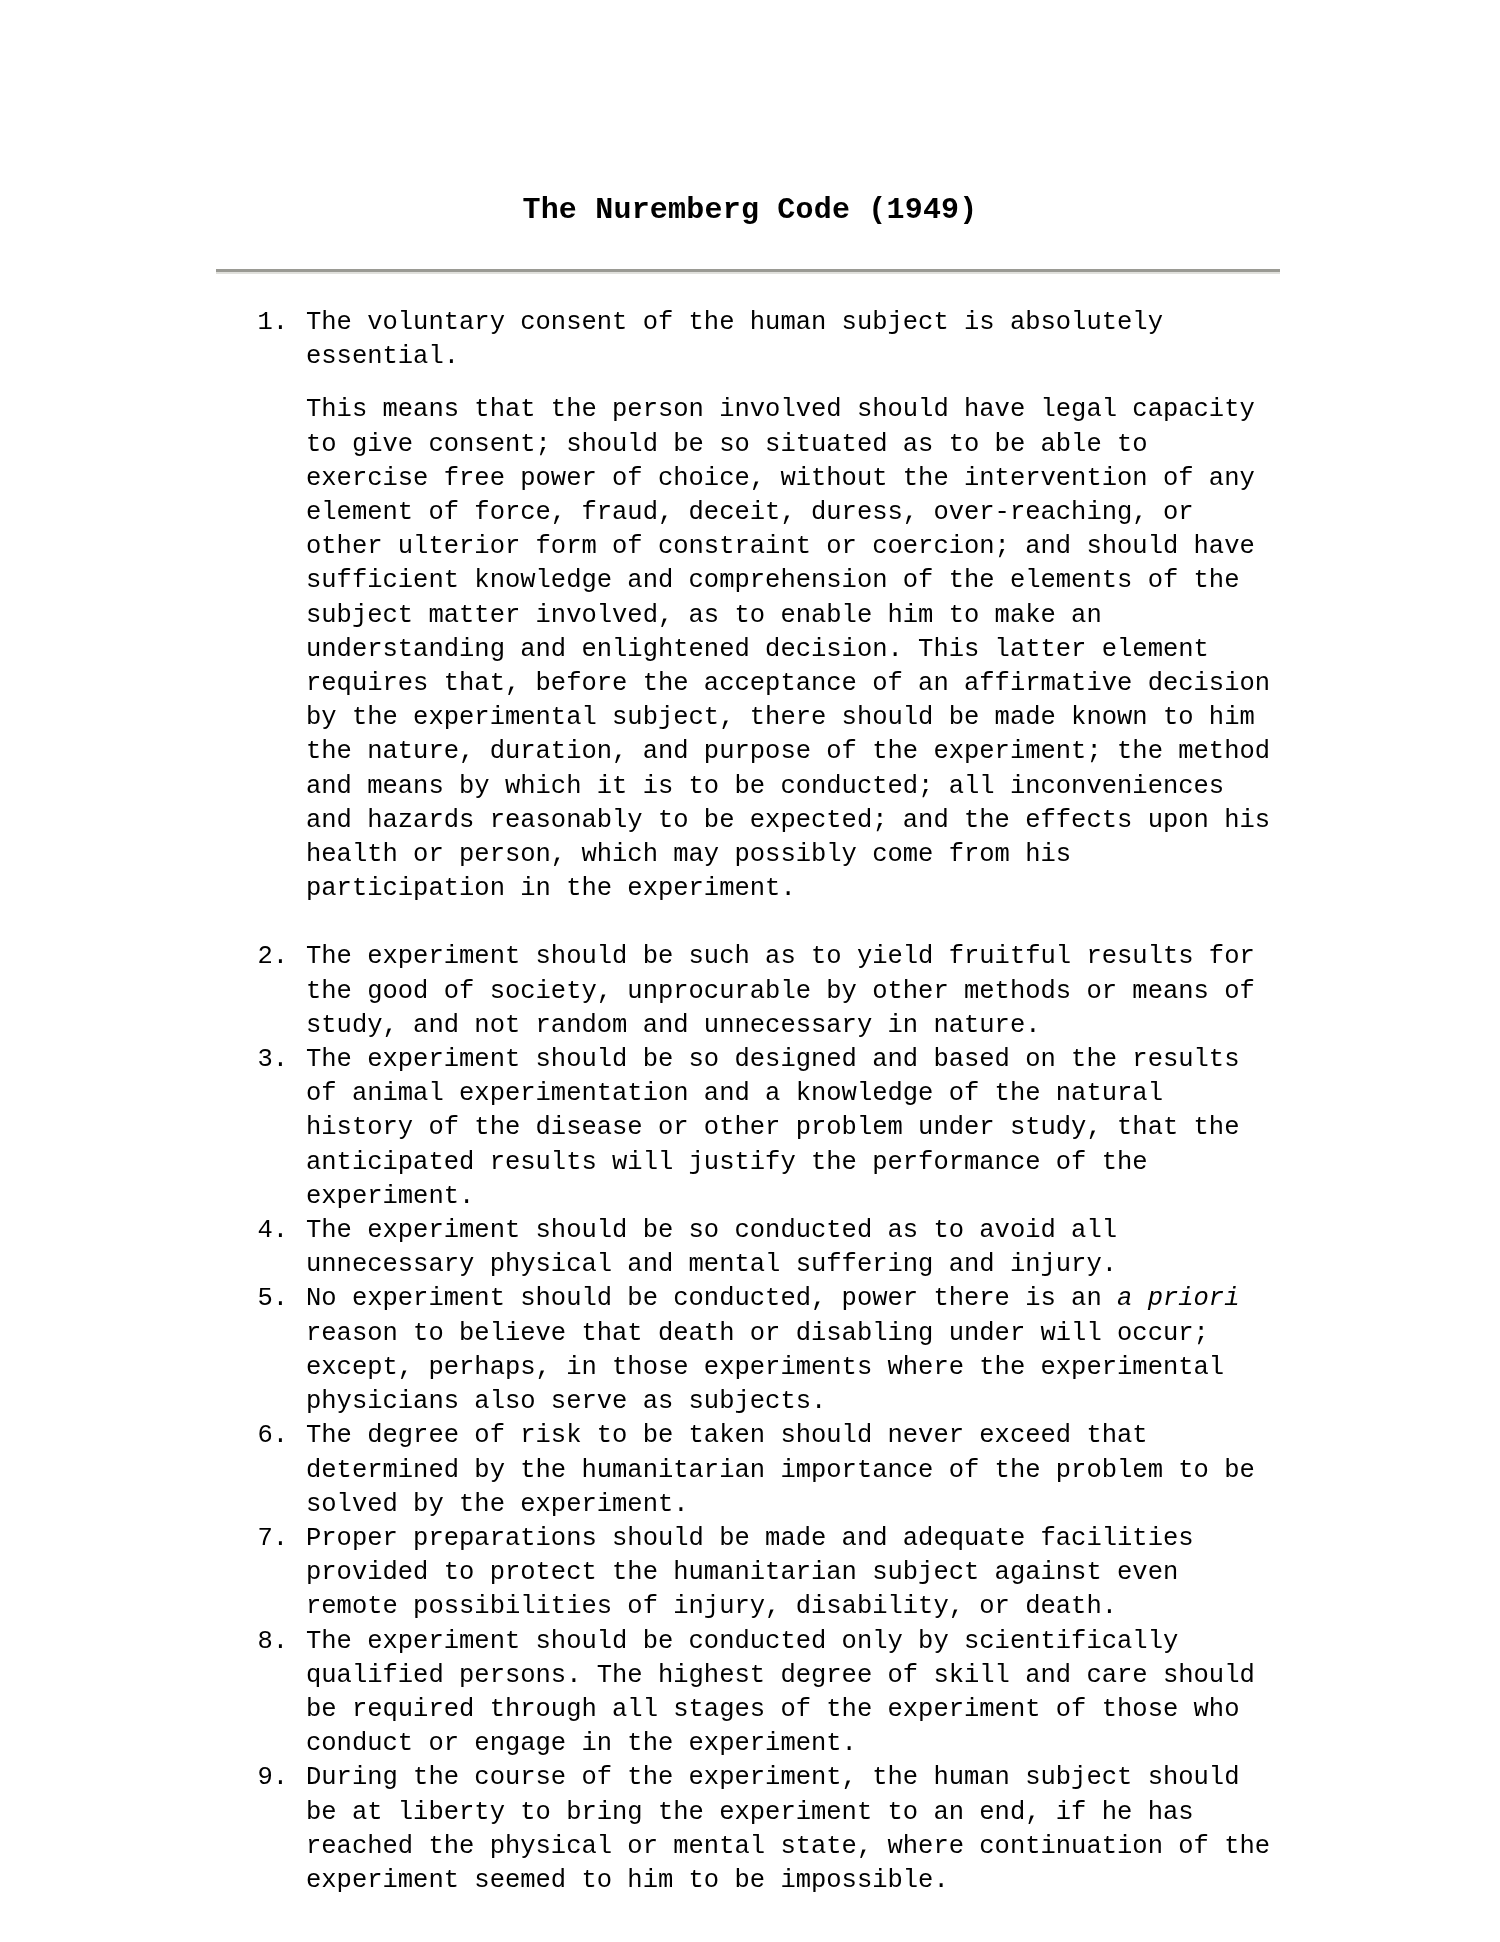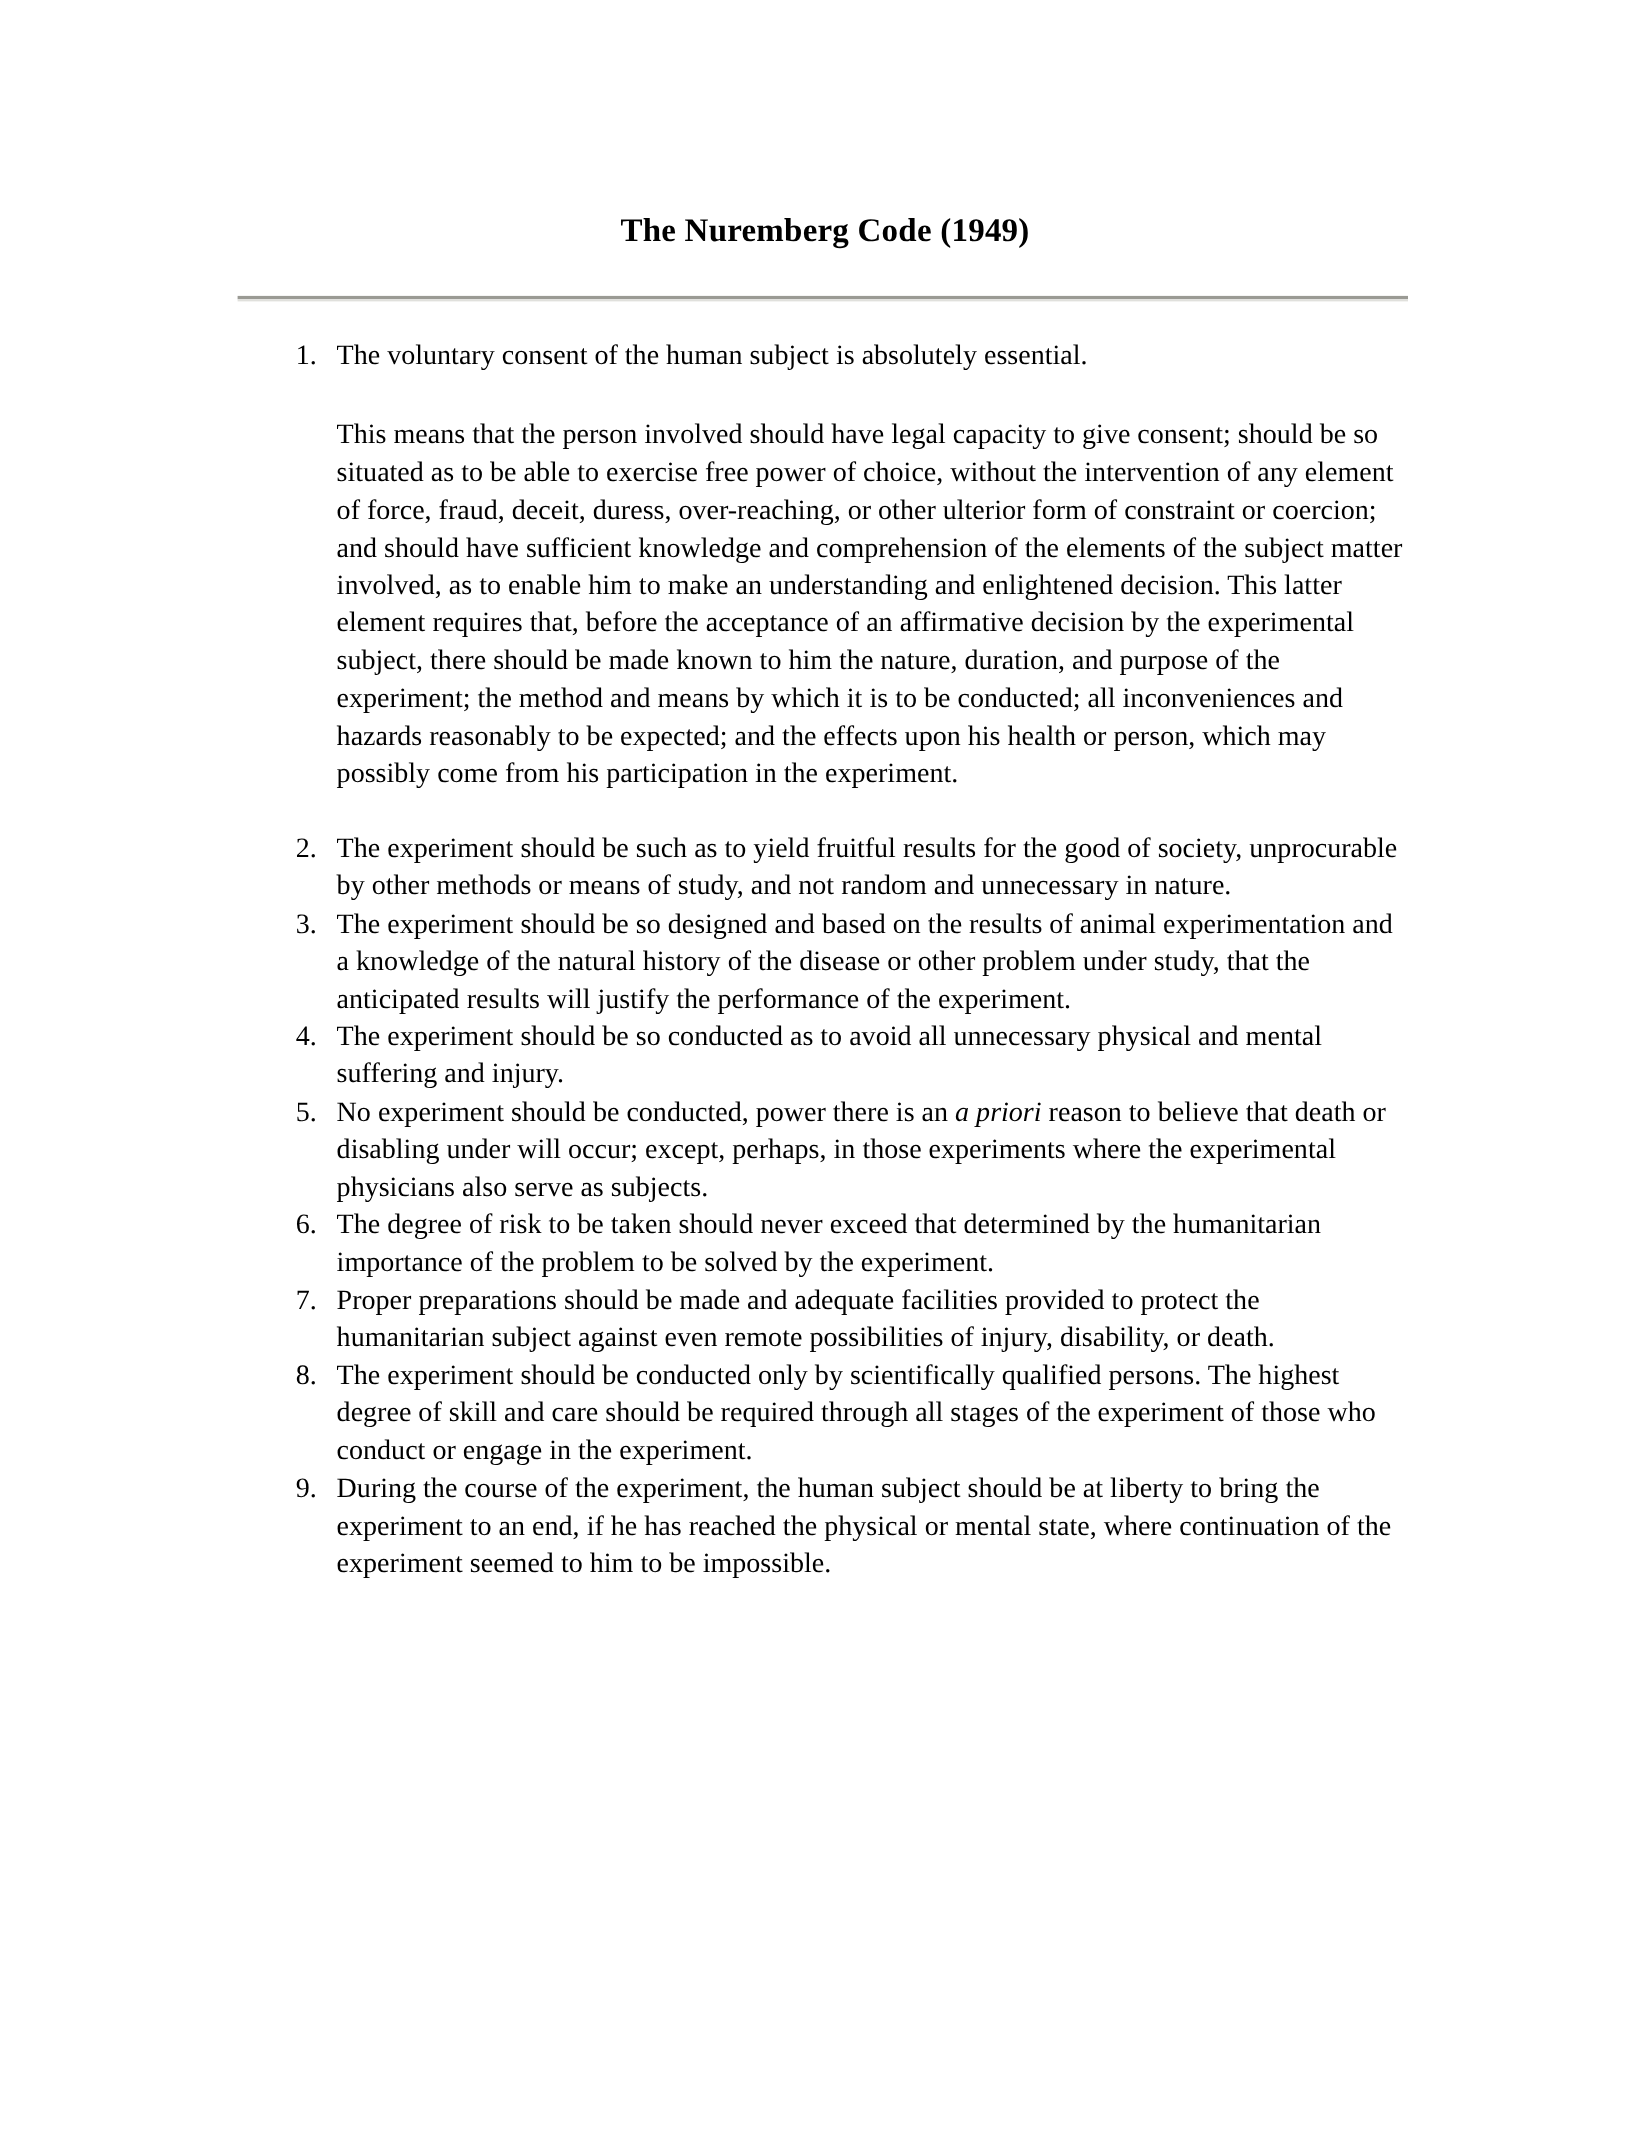--- a/index.html
+++ b/index.html
@@ -5,21 +5,21 @@
   html, body {
     margin: 0;
     padding: 0;
     background: #ffffff;
   }
   .page {
     position: relative;
     width: 1500px;
     height: 1942px;
     background: #ffffff;
-    font-family: Liberation Serif, serif;
+    font-family: Liberation Mono, monospace;
     color: #000000;
     box-sizing: border-box;
     overflow: hidden;
   }
   .doc-title {
     position: absolute;
     top: 173px;
     left: 0;
     width: 1500px;
     text-align: center;
@@ -64,21 +64,21 @@
     width: 44px;
     text-align: right;
     font-size: 25.5px;
     line-height: 34.2px;
   }
   .item-text {
     display: block;
   }
   .sub-para {
     display: block;
-    margin-top: 38px;
+    margin-top: 19px;
   }
   em.latin {
     font-style: italic;
   }
 </style>
 </head>
 <body>
 
 <div class="page">
 

